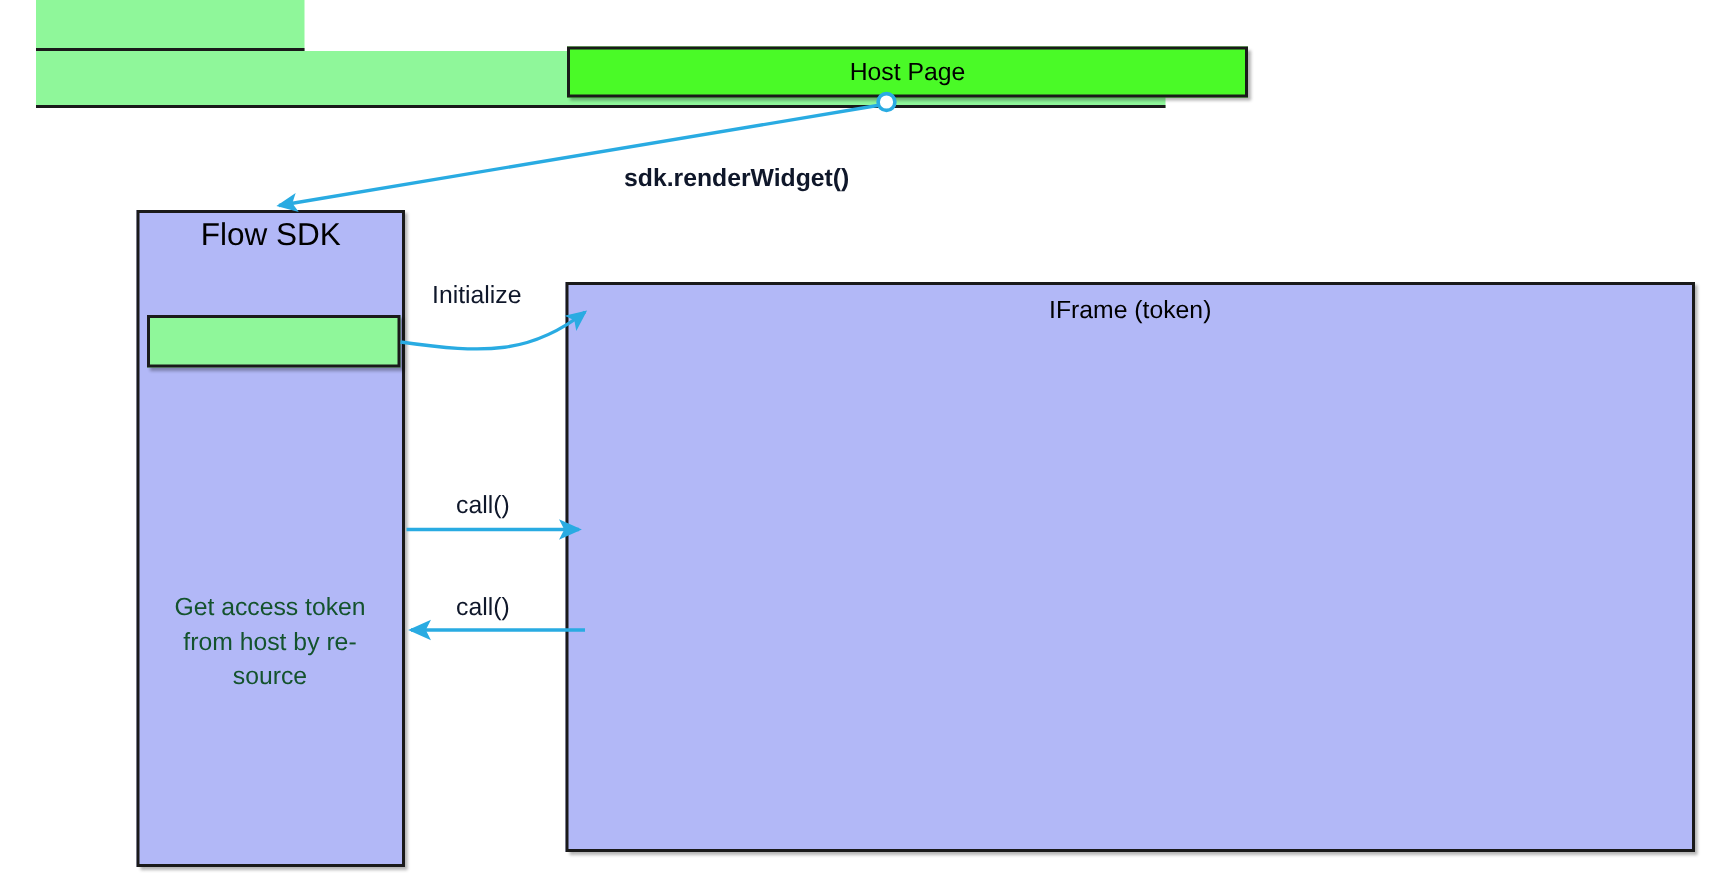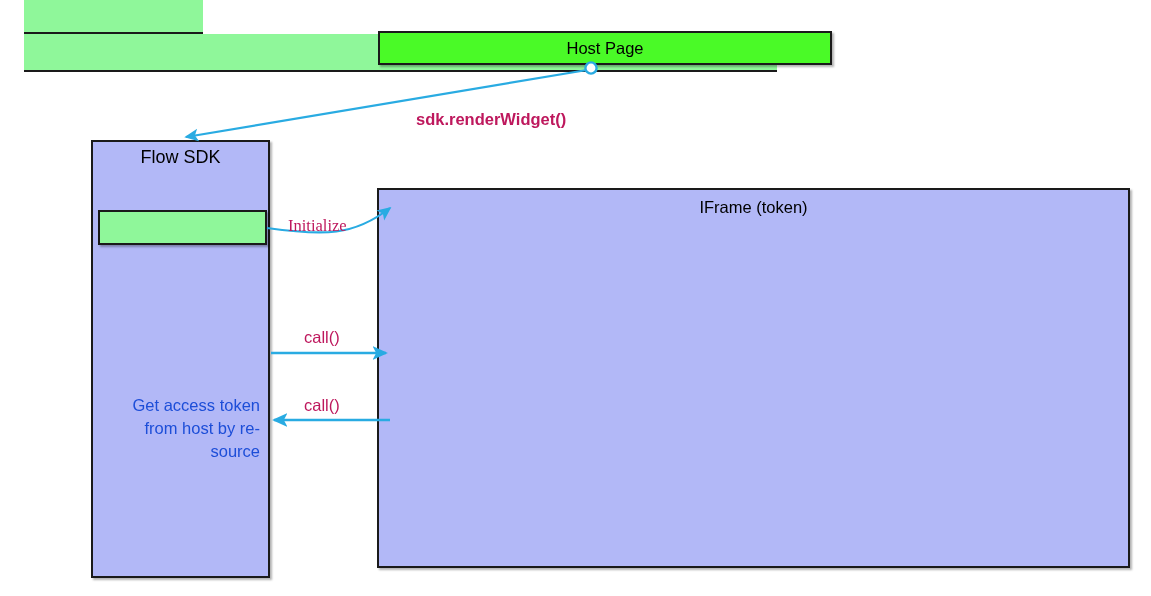--- a/index.html
+++ b/index.html
@@ -56,44 +56,44 @@
   #flow-sdk-header {
     left: 67px; top: 140px;
     width: 179px; height: 34px;
     background: #8ff79a;
     border-bottom: 2px solid #1a1a1a;
     box-sizing: border-box;
   }
   #flow-sdk-header-label {
     left: 67px; top: 140px;
     width: 179px; height: 34px;
-    font-size: 18px;
+    font-size: 21px;
   }
 
   
   #construction {
     left: 74px; top: 210px;
     width: 169px; height: 35px;
     background: #8ff79a;
   }
   #construction-label {
     left: 74px; top: 210px;
     width: 169px; height: 35px;
     font-size: 16.5px;
   }
 
   
   #access-token-text {
     left: 76px; top: 394px;
     width: 160px; height: 80px;
     display: block;
-    text-align: right;
+    text-align: center;
     font-size: 16.5px;
     line-height: 23px;
-    color: #1d4ed8;
+    color: #14532d;
   }
 
   
   #iframe-widget {
     left: 353px; top: 188px;
     width: 753px; height: 380px;
     background: #b2b8f7;
   }
   #iframe-header {
     left: 353px; top: 188px;
@@ -104,26 +104,26 @@
   }
   #iframe-header-label {
     left: 353px; top: 188px;
     width: 753px; height: 38px;
     font-size: 16.5px;
   }
 
   
   .arrow-label {
     position: absolute;
-    color: #be185d;
+    color: #0f172a;
     font-size: 16.5px;
     white-space: nowrap;
   }
   #label-render-widget { left: 392px; top: 110px; font-weight: bold; }
-  #label-initialize    { left: 264px; top: 216px; font-family: Liberation Serif, serif; }
+  #label-initialize    { left: 264px; top: 188px; }
   #label-call-1        { left: 280px; top: 328px; }
   #label-call-2        { left: 280px; top: 396px; }
 
   svg#arrows {
     position: absolute;
     left: 0; top: 0;
     width: 1151px; height: 596px;
     pointer-events: none;
   }
 </style>

